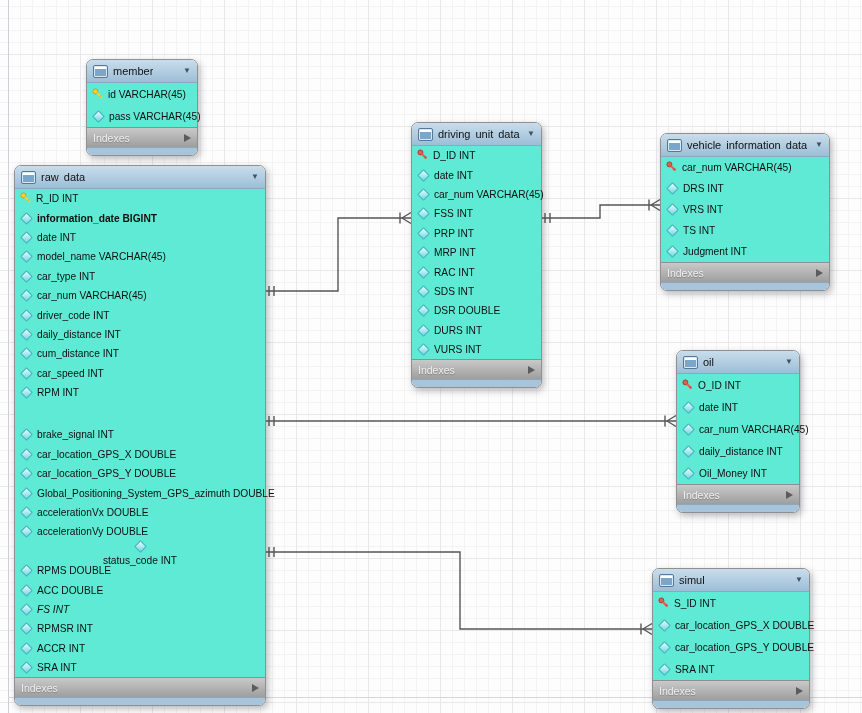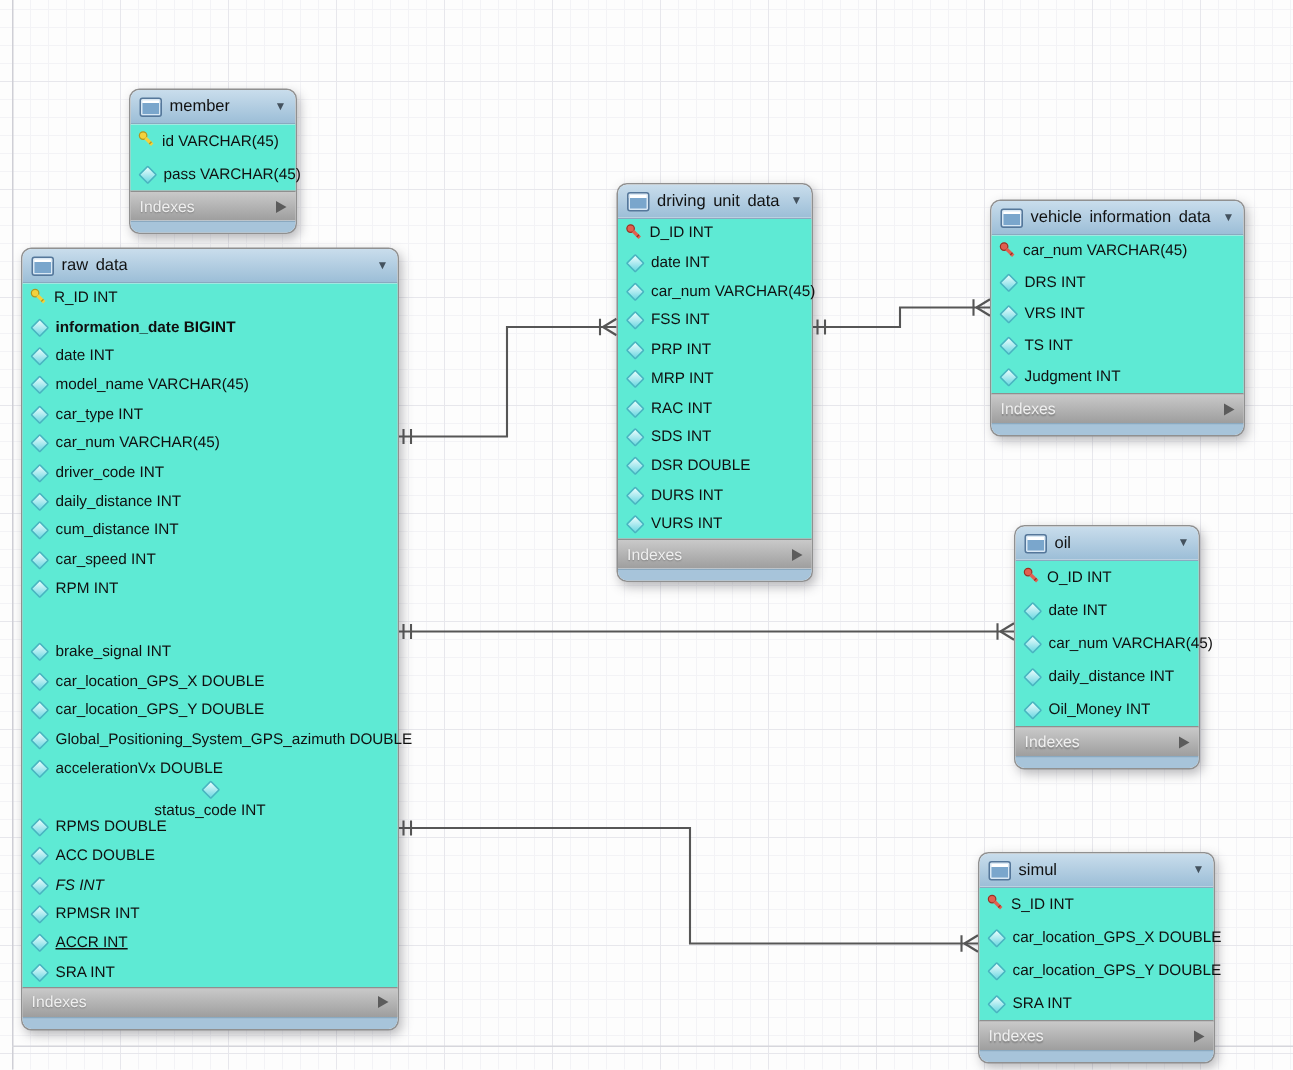--- a/index.html
+++ b/index.html
@@ -197,41 +197,45 @@
             <span>car_location_GPS_Y DOUBLE</span>
           </div>
           <div class="entity-row" style="height: 19.4px;">
             <span class="diamond"></span>
             <span>Global_Positioning_System_GPS_azimuth DOUBLE</span>
           </div>
           <div class="entity-row" style="height: 19.4px;">
             <span class="diamond"></span>
             <span>accelerationVx DOUBLE</span>
           </div>
+          <div class="entity-row" style="height: 19.4px;">
+            <span class="diamond"></span>
+            <span>accelerationVy DOUBLE</span>
+          </div>
           <div class="entity-row" style="height: 19.4px; flex-direction: column;">
             <span class="diamond"></span>
             <span>status_code INT</span>
           </div>
           <div class="entity-row" style="height: 19.4px;">
             <span class="diamond"></span>
             <span>RPMS DOUBLE</span>
           </div>
           <div class="entity-row" style="height: 19.4px;">
             <span class="diamond"></span>
             <span>ACC DOUBLE</span>
           </div>
           <div class="entity-row" style="height: 19.4px; font-style: italic;">
             <span class="diamond"></span>
             <span>FS INT</span>
           </div>
           <div class="entity-row" style="height: 19.4px;">
             <span class="diamond"></span>
             <span>RPMSR INT</span>
           </div>
-          <div class="entity-row" style="height: 19.4px; text-decoration: underline;">
+          <div class="entity-row" style="height: 19.4px;">
             <span class="diamond"></span>
             <span>ACCR INT</span>
           </div>
           <div class="entity-row" style="height: 19.4px;">
             <span class="diamond"></span>
             <span>SRA INT</span>
           </div>
         </div>
         <div class="indexes">
           <span>Indexes</span>

